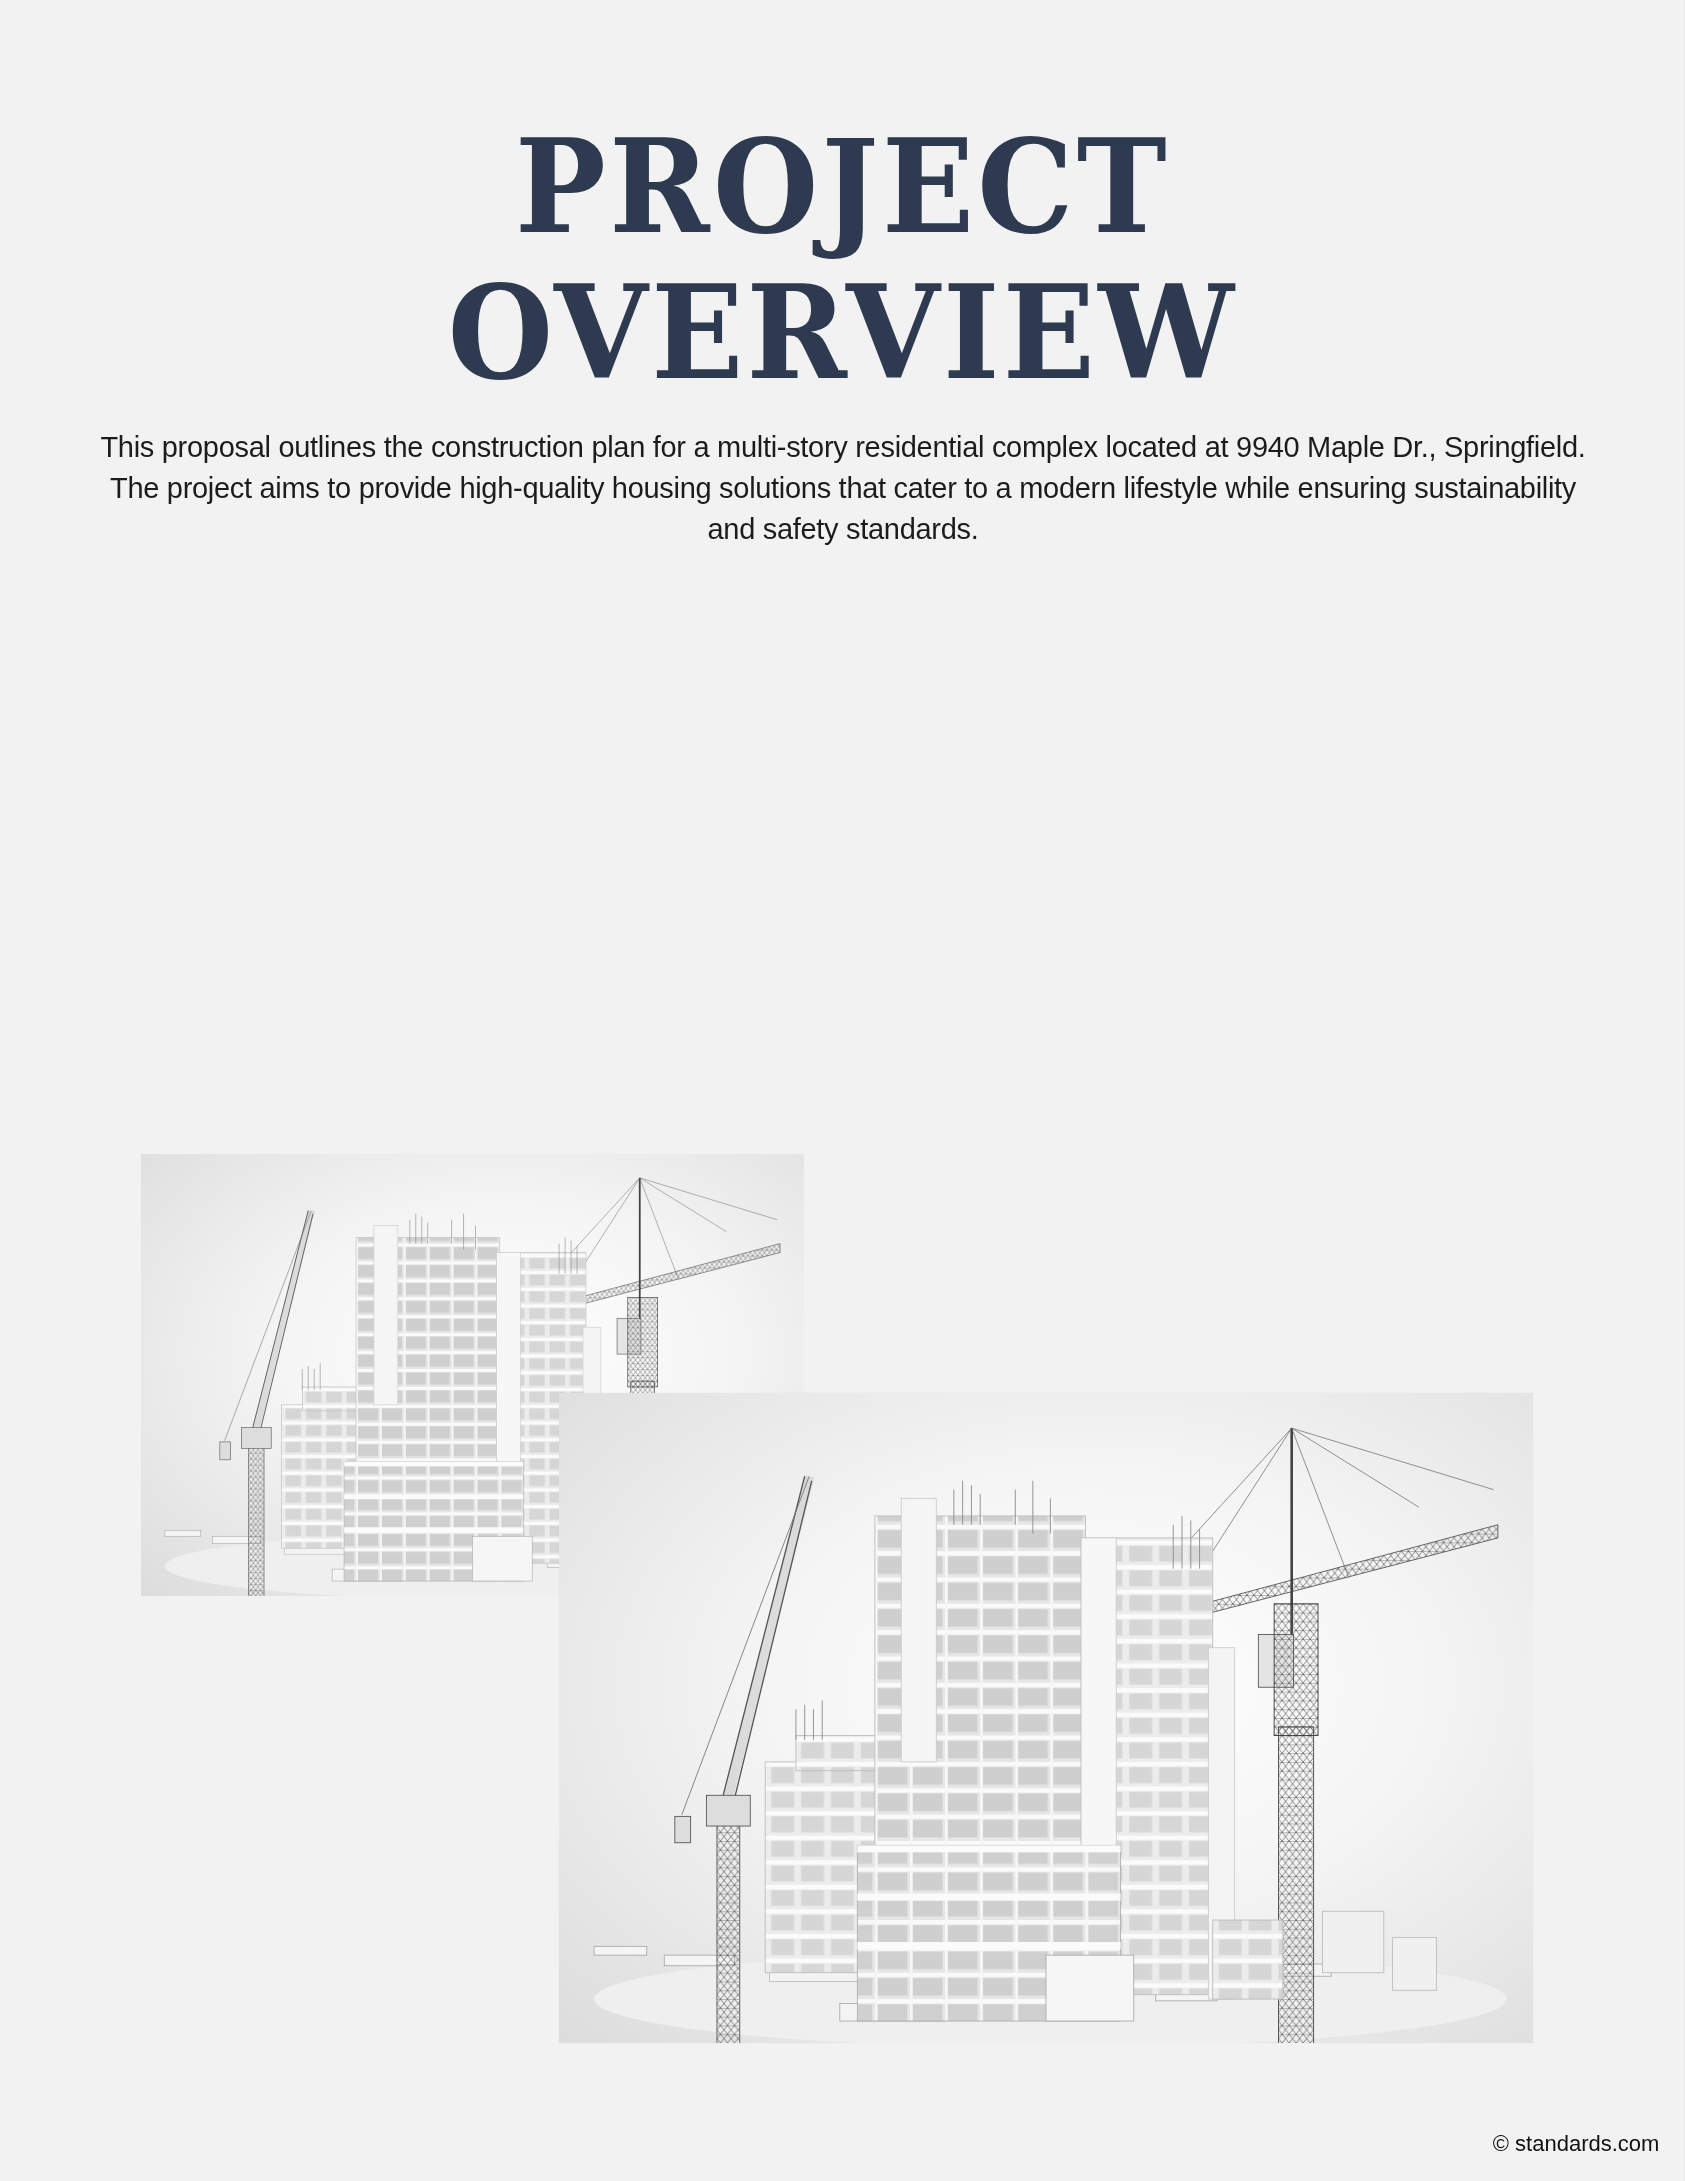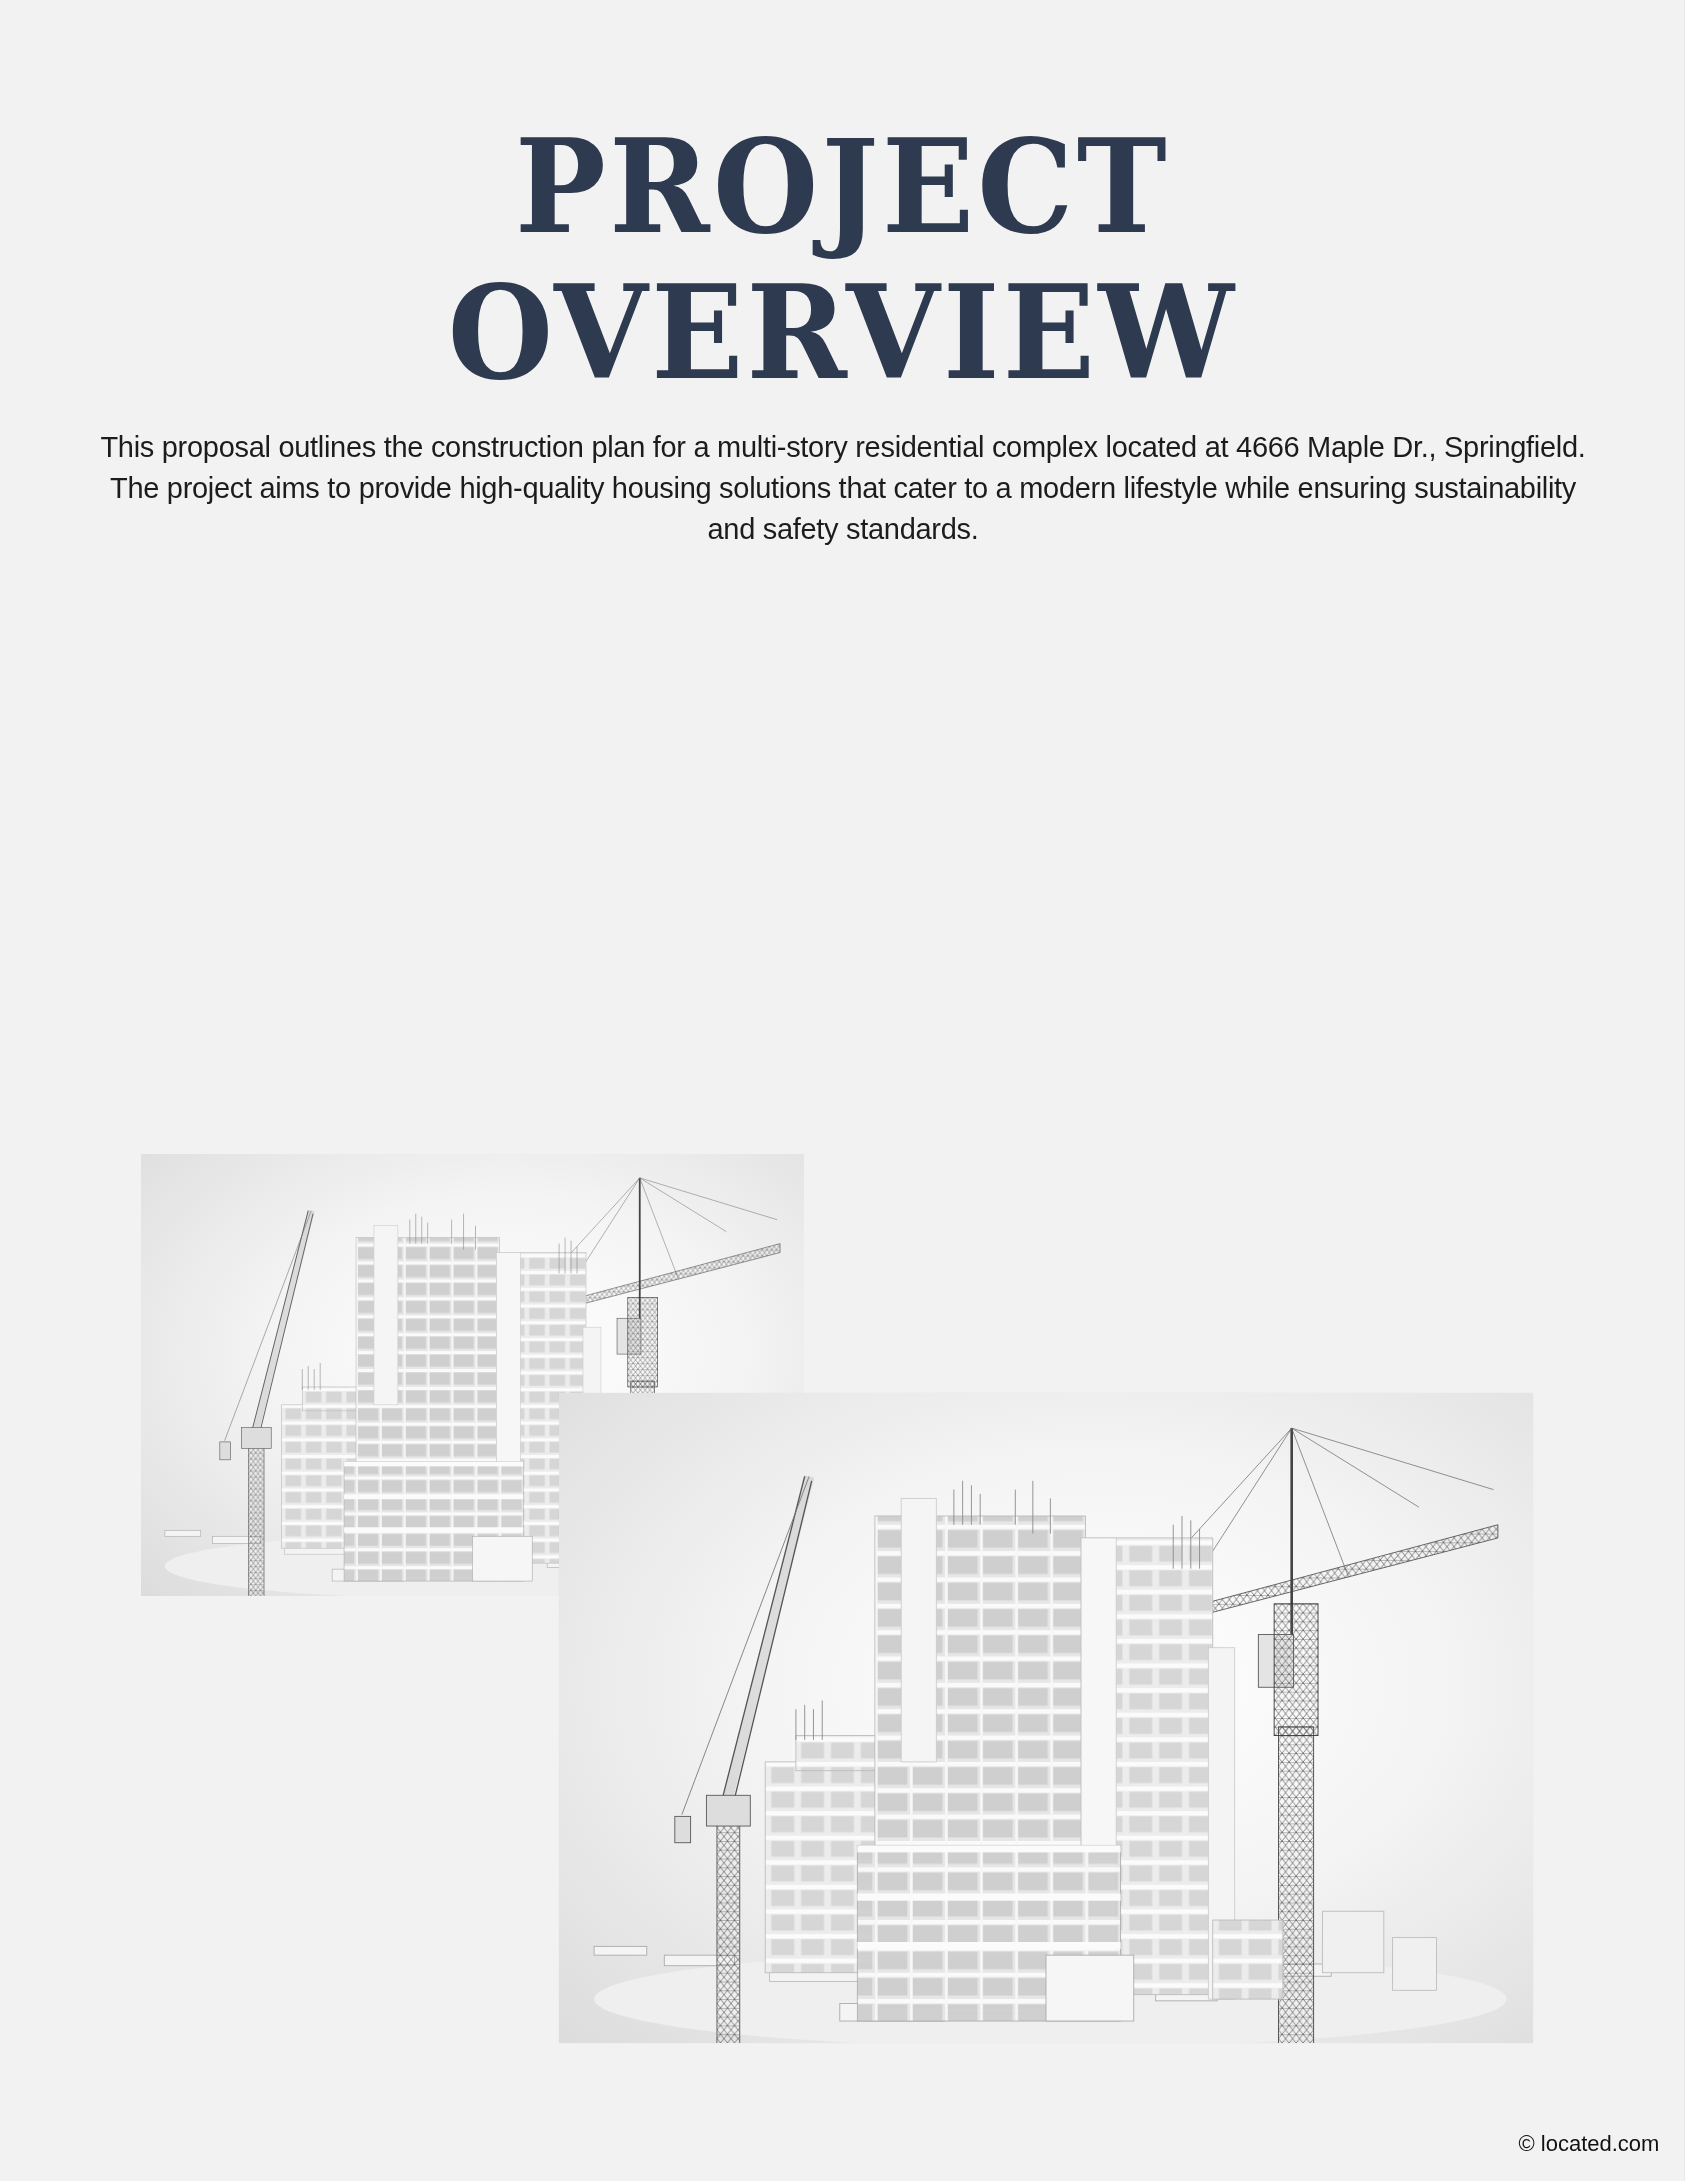--- a/index.html
+++ b/index.html
@@ -139,28 +139,28 @@
       </g>
     </symbol>
   </defs>
 </svg>
 
 <h1 class="title">
   <span>PROJECT</span>
   <span>OVERVIEW</span>
 </h1>
 
-<p class="intro">This proposal outlines the construction plan for a multi-story residential complex located at 4666 Maple Dr., Springfield. The project aims to provide high-quality housing solutions that cater to a modern lifestyle while ensuring sustainability and safety standards.</p>
+<p class="intro">This proposal outlines the construction plan for a multi-story residential complex located at 9940 Maple Dr., Springfield. The project aims to provide high-quality housing solutions that cater to a modern lifestyle while ensuring sustainability and safety standards.</p>
 
 <div class="photo photo-small" title="Grayscale render of a multi-story building under construction with two tower cranes">
   <svg viewBox="0 0 1110 740" preserveAspectRatio="none">
     <use href="#site"></use>
   </svg>
 </div>
 
 <div class="photo photo-large" title="Grayscale render of a multi-story building under construction with two tower cranes">
   <svg viewBox="0 0 1110 740" preserveAspectRatio="none">
     <use href="#site"></use>
   </svg>
 </div>
 
-<div class="footer">© located.com</div>
+<div class="footer">© standards.com</div>
 
 
 </body></html>

